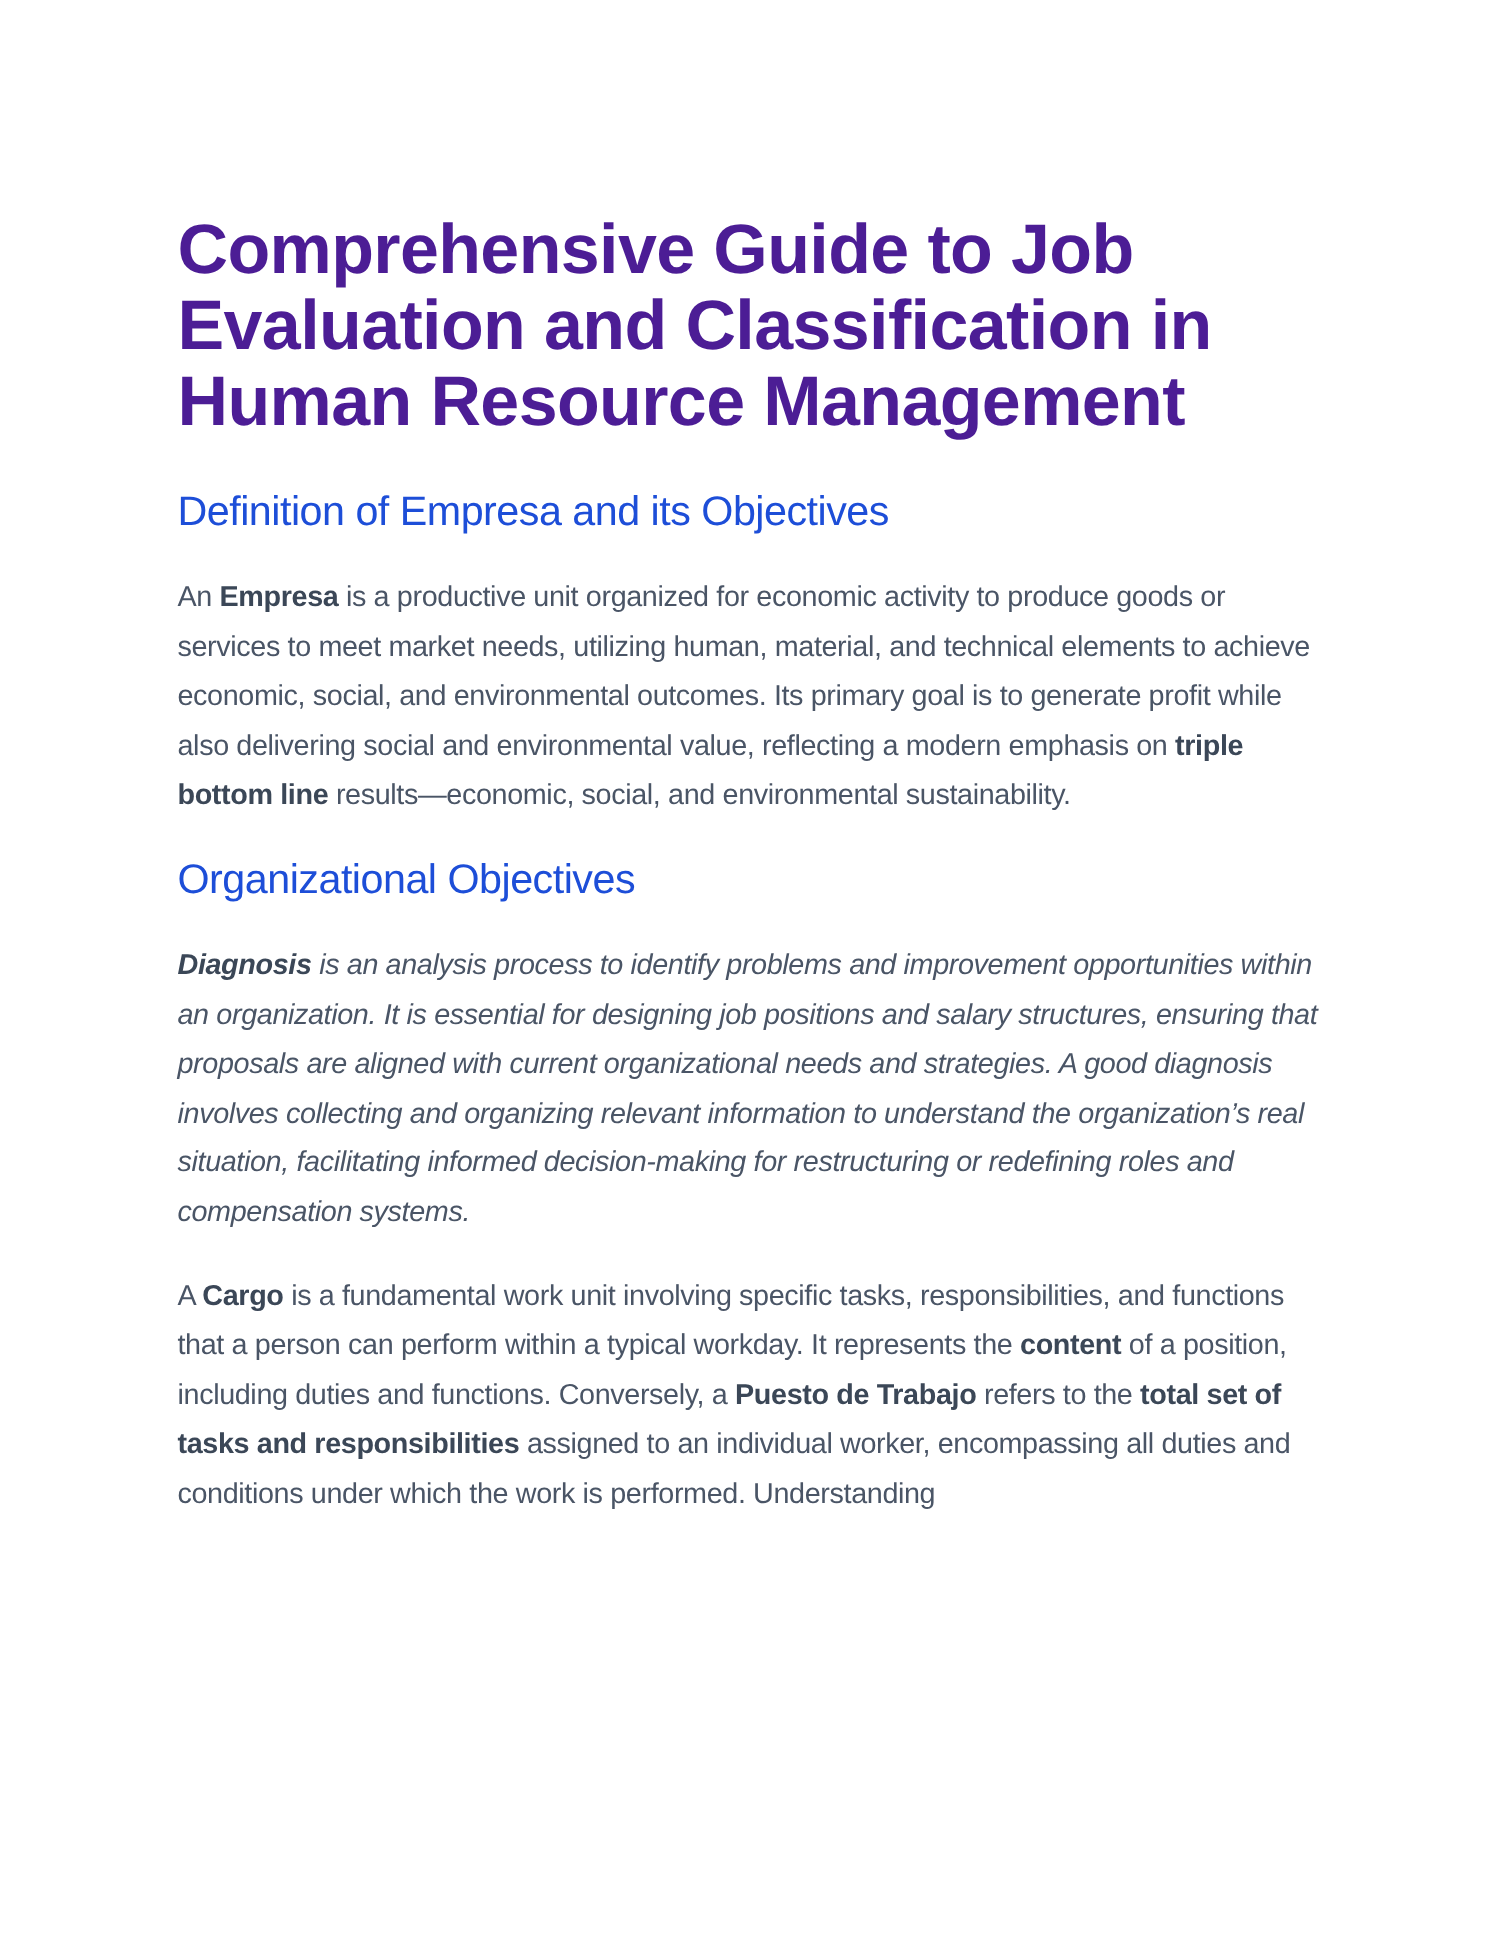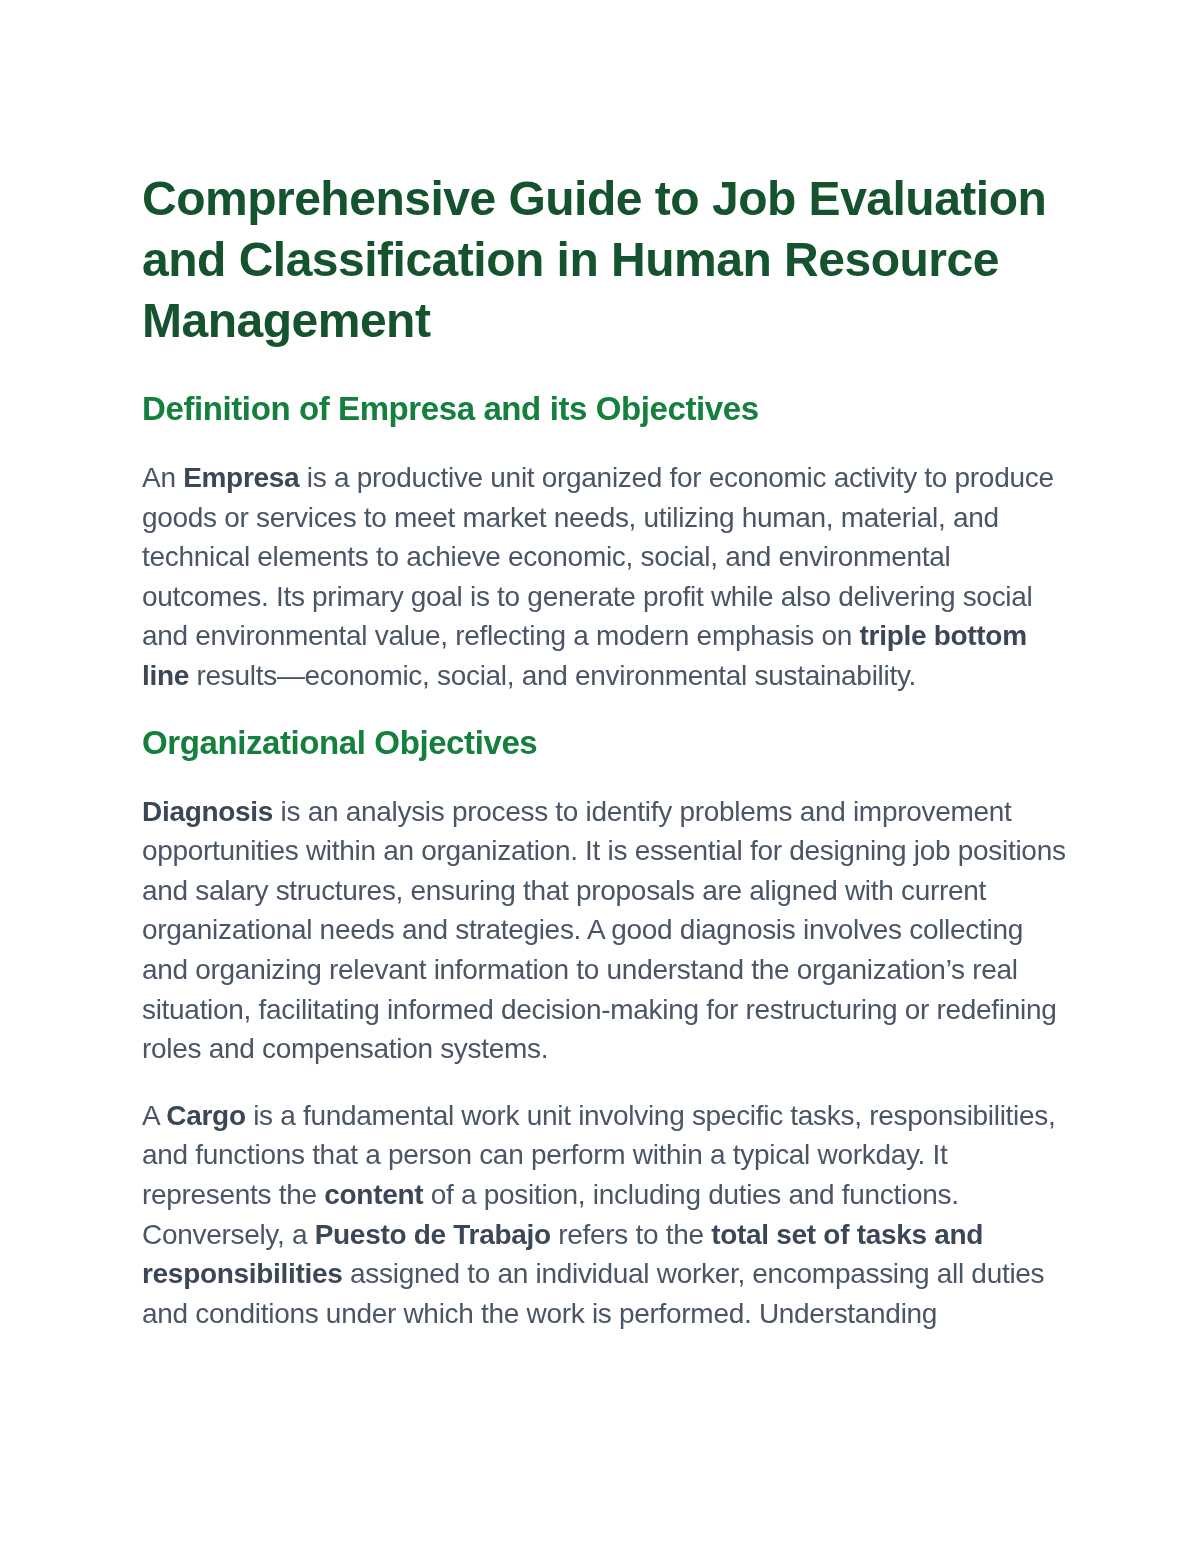--- a/index.html
+++ b/index.html
@@ -15,49 +15,49 @@
       font-family: "Liberation Sans", "DejaVu Sans", sans-serif;
     }
     .page {
       position: absolute;
       left: 142px;
       top: 168px;
       width: 925px;
     }
     h1.doc-title {
       margin: 0;
-      font-size: 48px;
+      font-size: 56px;
       line-height: 61px;
       font-weight: 700;
-      color: #14532d;
+      color: #4c1d95;
       letter-spacing: -0.5px;
     }
     h2.section-heading {
       margin: 0;
       font-size: 33px;
       line-height: 44px;
-      font-weight: 700;
-      color: #15803d;
+      font-weight: 400;
+      color: #1d4ed8;
       letter-spacing: -0.4px;
     }
     p.section-body {
       margin: 0;
-      font-size: 28px;
+      font-size: 23px;
       line-height: 39.6px;
       color: #4a5566;
       letter-spacing: -0.3px;
     }
     p.section-body b {
       font-weight: 700;
       color: #3b4757;
     }
     #section-0 { margin-top: 36px; }
     #section-0 .section-body { margin-top: 27px; }
     #section-1 { margin-top: 25px; }
-    #section-1 .section-body { margin-top: 27px; }
+    #section-1 .section-body { margin-top: 27px; font-style: italic; }
     #section-2 { margin-top: 25px; }
     #section-2 .section-body { margin-top: 27px; }
   </style>
 </head>
 <body>
 
 <div class="page">
   <h1 class="doc-title">Comprehensive Guide to Job Evaluation and Classification in Human Resource Management</h1>
 
   <section id="section-0">

